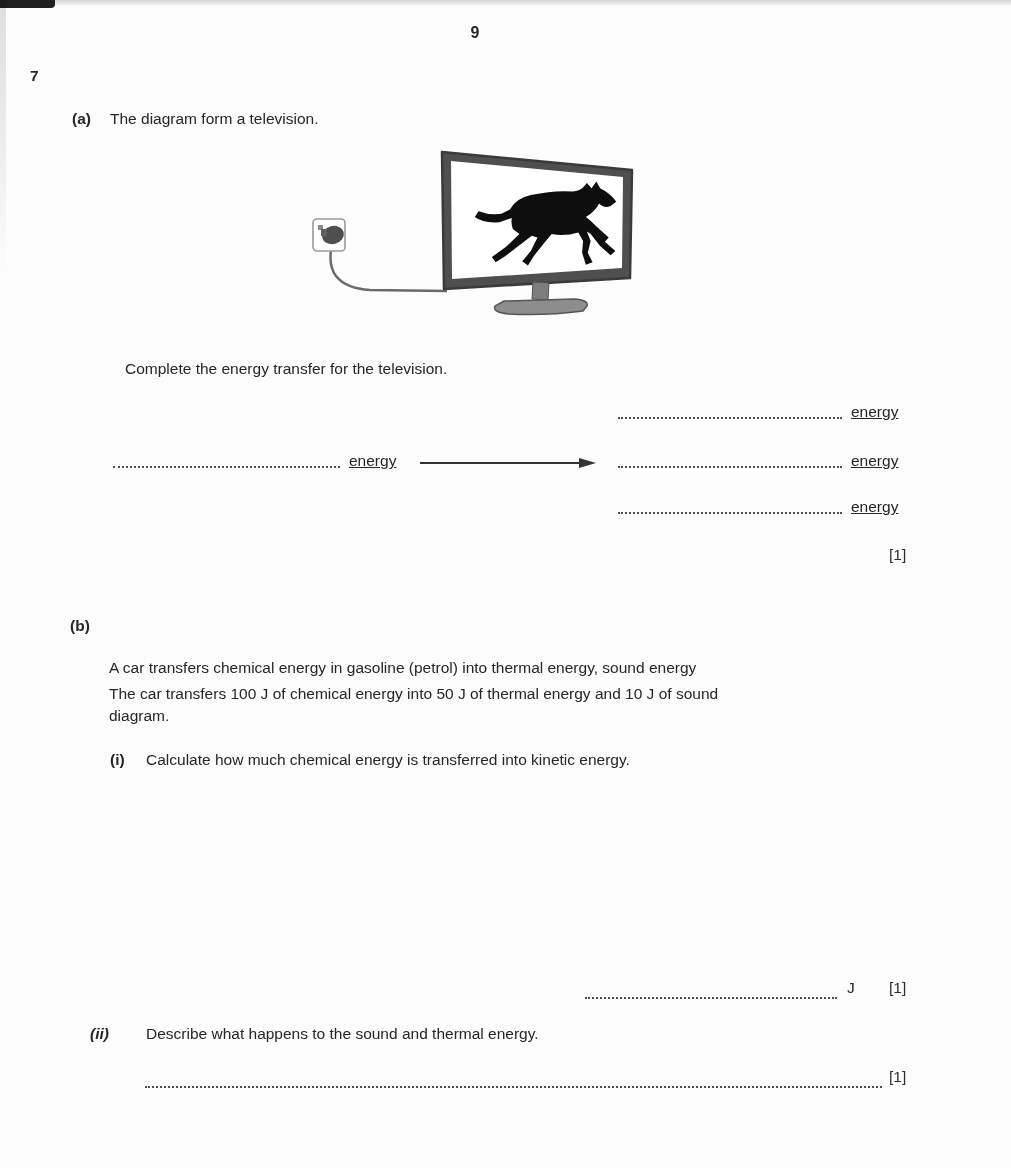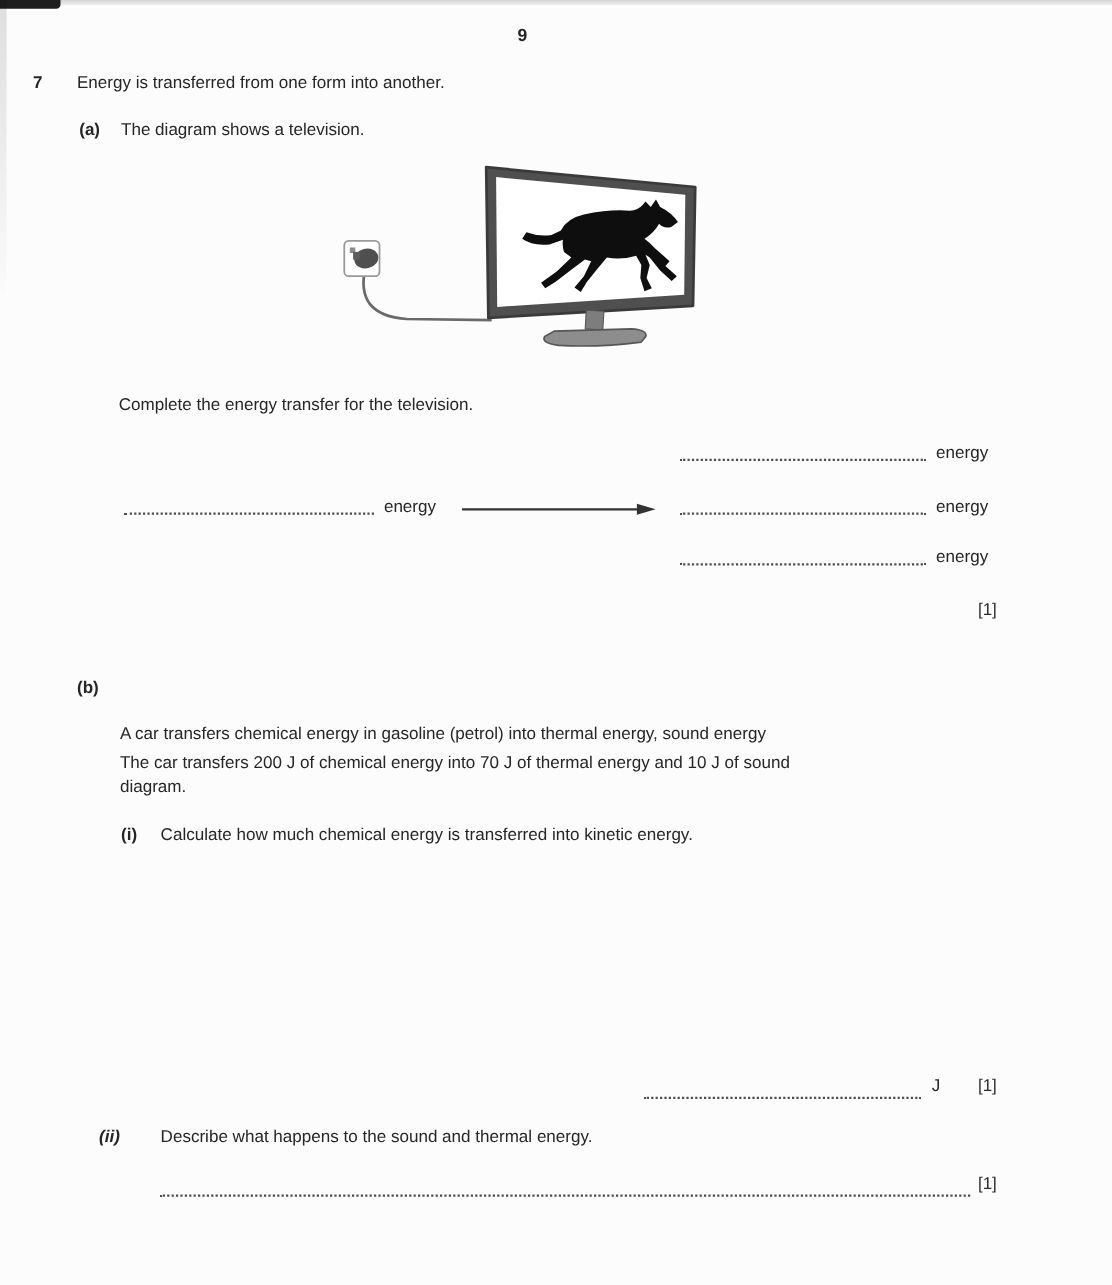--- a/index.html
+++ b/index.html
@@ -22,40 +22,39 @@
     background:linear-gradient(#d4d4d4,#f2f2f2);}
   .scan-corner{left:0;top:0;width:55px;height:8px;background:#1f1f1f;
     border-radius:0 0 4px 0;}
   .scan-left{left:0;top:0;width:6px;height:280px;
     background:linear-gradient(rgba(0,0,0,0.12),rgba(0,0,0,0));}
   
   .blank{
     display:inline-block;height:13px;
     border-bottom:2px dotted #4e4e4e;
   }
-  .row{display:flex;align-items:center;gap:9px;}
+  .row{display:flex;align-items:center;gap:9px;text-decoration:underline;}
   .row .blank{align-self:flex-end;margin-bottom:2px;}
   .energy-lbl{white-space:nowrap;}
 </style>
 </head>
 <body>
 
 <div class="page">
 
   <div class="abs scan-top"></div>
   <div class="abs scan-corner"></div>
   <div class="abs scan-left"></div>
 
   <div class="abs bold txt" style="left:440px;top:24px;width:70px;text-align:center;font-size:16px;">9</div>
 
   <div class="abs bold txt" style="left:30px;top:67px;">7</div>
-  <div class="abs txt" style="left:70px;top:67px;">Energy is transferred from one form into another.</div>
 
   <div class="abs bold txt" style="left:72px;top:110px;">(a)</div>
-  <div class="abs txt" style="left:110px;top:110px;">The diagram shows a television.</div>
+  <div class="abs txt" style="left:110px;top:110px;">The diagram form a television.</div>
 
   <svg class="abs" style="left:290px;top:140px;" width="380" height="180" viewBox="0 0 380 180">
 
     <path d="M42,104 C39,118 40,128 46,136 C53,145 64,149 80,150 L157,151" stroke="#6a6a6a" stroke-width="2.5" fill="none"></path>
 
     <g>
       <rect x="23" y="79" width="32" height="32" rx="4" fill="#ffffff" stroke="#9a9a9a" stroke-width="1.6"></rect>
       <rect x="28" y="85" width="5" height="5" fill="#8a8a8a"></rect>
     </g>
 
@@ -84,21 +83,21 @@
           Q48,24 64,20 Q90,14 108,16 Q116,15 120,10 Z"></path>
       </g>
 
       <g>
         <polygon points="243,142 259,143 258,160 242,159" fill="#7d7d7d" stroke="#565656" stroke-width="1"></polygon>
         <path d="M214,161 L284,159 Q299,160 297,166 L293,171 Q255,176 218,174 Q202,172 205,166 Z" fill="#8d8d8d" stroke="#565656" stroke-width="1.5"></path>
       </g>
     </g>
   </svg>
 
-  <div class="abs txt" style="left:108px;top:360px;">Complete the energy transfer for the television.</div>
+  <div class="abs txt" style="left:125px;top:360px;">Complete the energy transfer for the television.</div>
 
   <div class="abs row" style="left:618px;top:403px;">
     <span class="blank" style="width:224px;"></span>
     <span class="energy-lbl">energy</span>
   </div>
 
   <div class="abs row" style="left:113px;top:452px;">
     <span class="blank" style="width:227px;"></span>
     <span class="energy-lbl">energy</span>
   </div>
@@ -119,21 +118,21 @@
   </div>
 
   <div class="abs txt marks" style="left:889px;top:546px;">[1]</div>
 
   <div class="abs bold txt" style="left:70px;top:617px;">(b)</div>
   <div class="abs lines" style="left:109px;top:617px;margin-top:40px;">
     <div>A car transfers chemical energy in gasoline (petrol) into thermal energy, sound energy</div>
   </div>
 
   <div class="abs lines" style="left:109px;top:683px;">
-    <div>The car transfers 200 J of chemical energy into 70 J of thermal energy and 10 J of sound</div>
+    <div>The car transfers 100 J of chemical energy into 50 J of thermal energy and 10 J of sound</div>
     <div>diagram.</div>
   </div>
 
   <div class="abs bold txt" style="left:110px;top:751px;">(i)</div>
   <div class="abs txt" style="left:146px;top:751px;">Calculate how much chemical energy is transferred into kinetic energy.</div>
 
   <span class="abs blank" style="left:585px;top:984px;width:252px;"></span>
   <div class="abs txt" style="left:847px;top:979px;">J</div>
   <div class="abs txt marks" style="left:889px;top:979px;">[1]</div>
 

